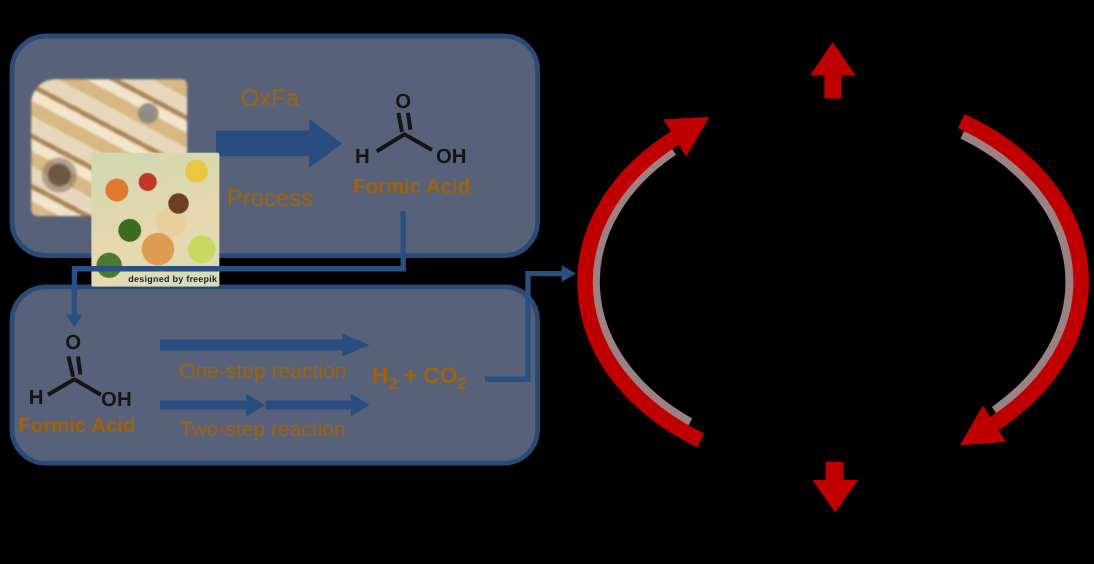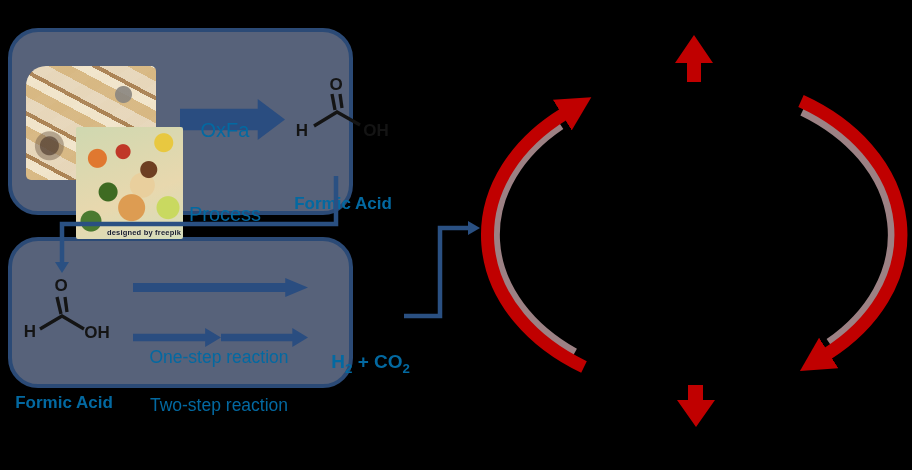--- a/index.html
+++ b/index.html
@@ -1,21 +1,21 @@
 <!DOCTYPE html>
 <html><head>
 <meta charset="utf-8">
 <style>
   html,body{margin:0;padding:0;background:#000;}
   .stage{
     position:relative;width:912px;height:470px;background:#000;overflow:hidden;
     font-family:"Liberation Sans", sans-serif;
   }
   .panel{
-    position:absolute;left:8px;width:345px;
+    position:absolute;left:8px;width:442px;
     background:#57627a;border:4px solid #2b4a76;border-radius:30px;
     box-sizing:border-box;
   }
   #panel-1{top:28px;height:187px;}
   #panel-2{top:237px;height:151px;}
 
   .photo{position:absolute;overflow:hidden;}
   #wood-photo{
     left:14px;top:34px;width:130px;height:114px;z-index:2;
     border-radius:20px 5px 5px 5px;
@@ -52,28 +52,28 @@
   .flow-arrow{position:absolute;background:#2a4d80;z-index:2;}
   #arrow-oxfa{left:180px;top:99px;width:105px;height:41px;
     clip-path:polygon(0 24%,74% 24%,74% 0,100% 50%,74% 100%,74% 76%,0 76%);}
   #arrow-one-step{left:133px;top:278px;width:175px;height:19px;
     clip-path:polygon(0 26%,87% 26%,87% 0,100% 50%,87% 100%,87% 74%,0 74%);}
   #arrow-two-step-a{left:133px;top:328px;width:88px;height:19px;
     clip-path:polygon(0 30%,82% 30%,82% 0,100% 50%,82% 100%,82% 70%,0 70%);}
   #arrow-two-step-b{left:221px;top:328px;width:87px;height:19px;
     clip-path:polygon(0 30%,82% 30%,82% 0,100% 50%,82% 100%,82% 70%,0 70%);}
 
-  .lbl{position:absolute;color:#0369a1;z-index:4;line-height:1.05;margin-top:48px;}
+  .lbl{position:absolute;color:#a16207;z-index:4;line-height:1.05;}
   #oxfa-label{left:183px;top:72px;width:84px;text-align:center;font-size:20px;}
   #process-label{left:178px;top:156px;width:94px;text-align:center;font-size:20px;}
   #formic-acid-1{left:283px;top:147px;width:120px;text-align:center;font-size:17px;font-weight:bold;}
   #one-step-label{left:133px;top:300px;width:172px;text-align:center;font-size:17.5px;}
   #two-step-label{left:133px;top:348px;width:172px;text-align:center;font-size:17.5px;}
   #formic-acid-2{left:4px;top:346px;width:120px;text-align:center;font-size:17px;font-weight:bold;}
-  #h2-co2{left:310px;top:304px;width:100px;text-align:right;font-size:19px;font-weight:bold;}
+  #h2-co2{left:310px;top:304px;width:100px;text-align:left;font-size:19px;font-weight:bold;}
   #h2-co2 sub{font-size:70%;}
 
   svg.overlay{position:absolute;left:0;top:0;z-index:5;pointer-events:none;}
 </style>
 </head>
 <body>
 
 <div class="stage">
 
   <div class="panel" id="panel-1">

